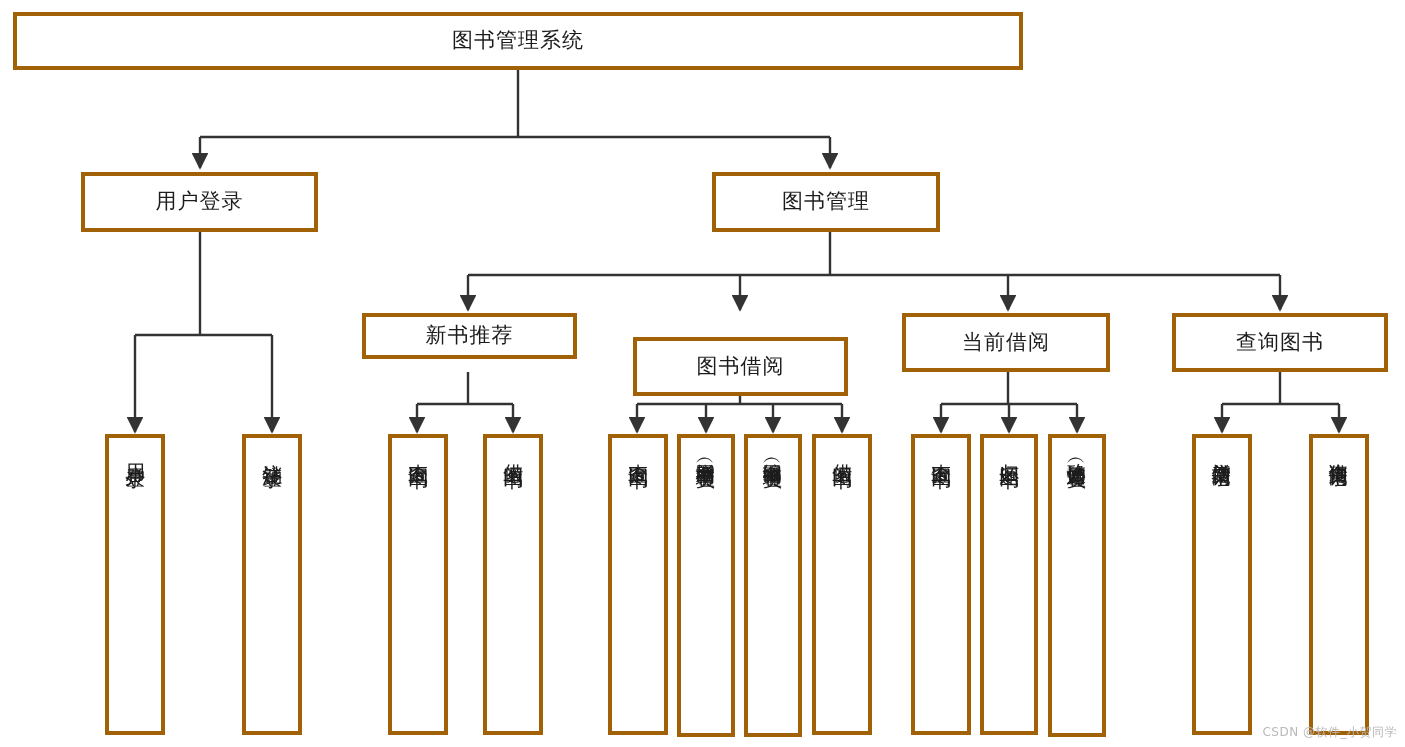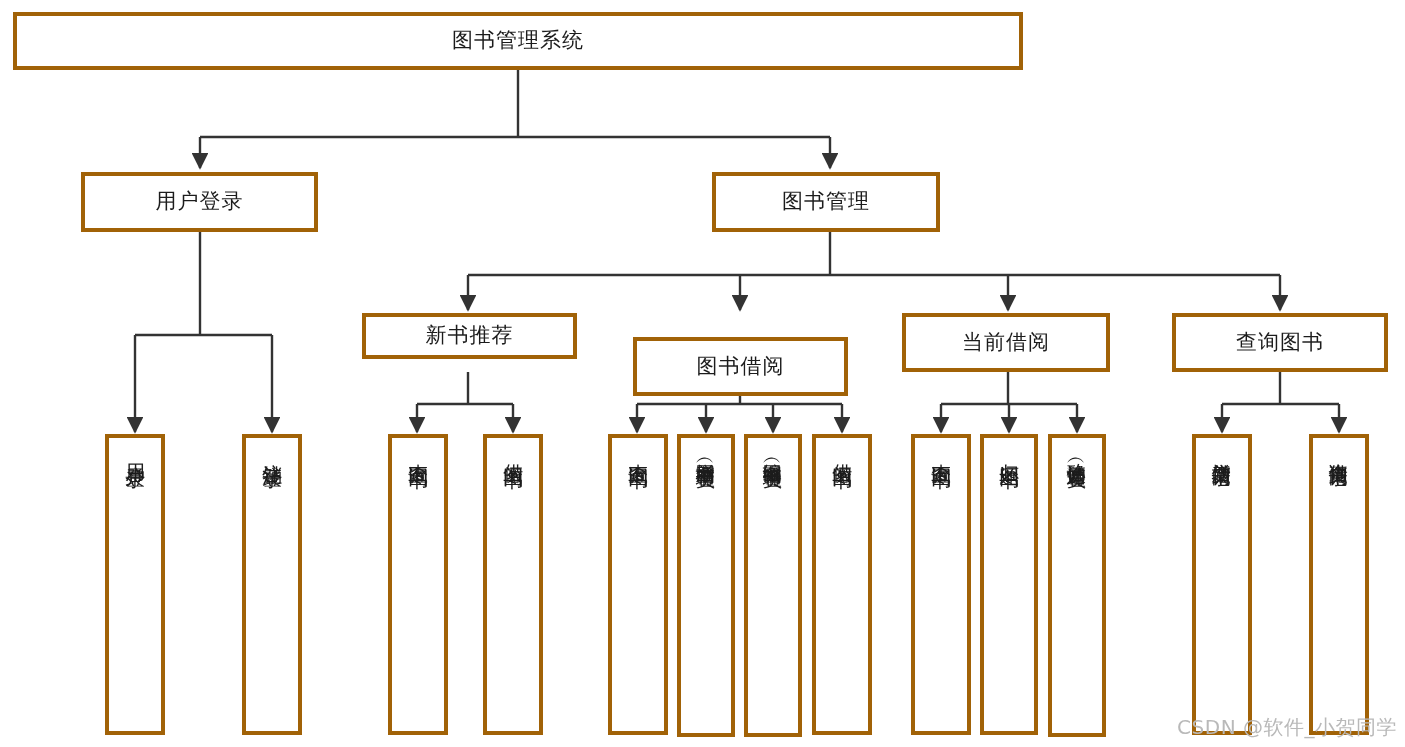--- a/index.html
+++ b/index.html
@@ -60,21 +60,21 @@
     white-space: nowrap;
   }
   .vlabel.tall {
     font-size: 19px;
     letter-spacing: 1px;
   }
   #watermark {
     position: absolute;
     right: 8px;
     bottom: 6px;
-    font-size: 20px;
+    font-size: 12px;
     color: #b9b9b9;
     letter-spacing: 0.5px;
     white-space: nowrap;
     user-select: none;
   }
 </style>
 </head>
 <body>
 
 <div id="diagram-root">

